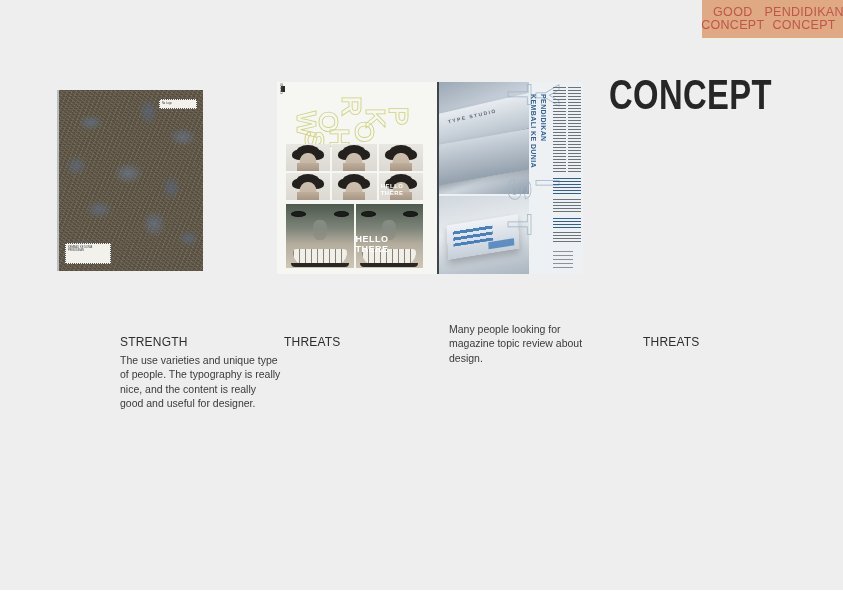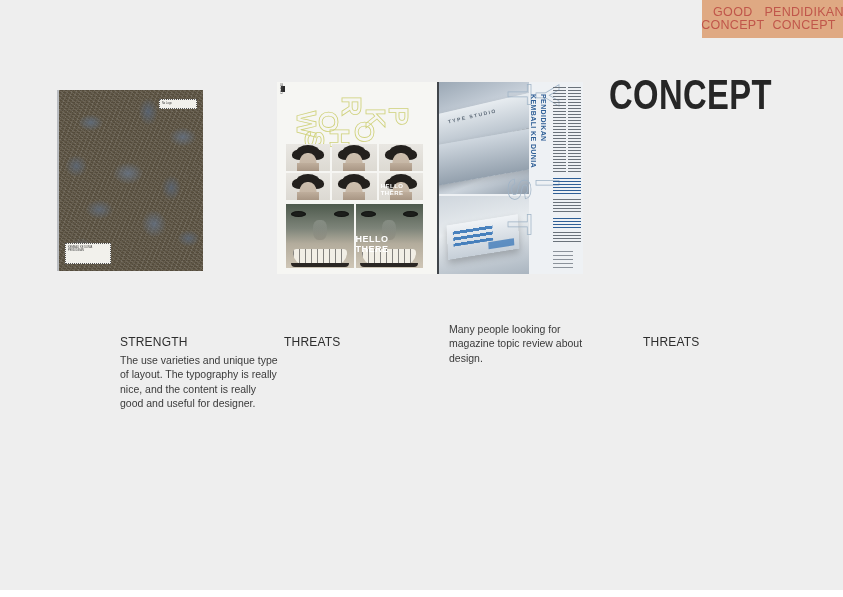--- a/index.html
+++ b/index.html
@@ -599,21 +599,21 @@
       <div class="txtcol" style="left:116px; top:166px; width:20px; height:20px;
            background:repeating-linear-gradient(0deg,#8b929a 0 1px,rgba(0,0,0,0) 1px 4px);"></div>
     </div>
 
     <div class="gutter"></div>
   </div>
 
   <div class="swot">
     <div class="swot-col c1">
       <h3>STRENGTH</h3>
-      <p>The use varieties and unique type of layout. The typography is really nice, and the content is really good and useful for designer.</p>
+      <p>The use varieties and unique type of people. The typography is really nice, and the content is really good and useful for designer.</p>
     </div>
     <div class="swot-col c2">
       <h3>THREATS</h3>
     </div>
     <div class="swot-col c3">
       <p>Many people looking for magazine topic review about design.</p>
     </div>
     <div class="swot-col c4">
       <h3>THREATS</h3>
     </div>

